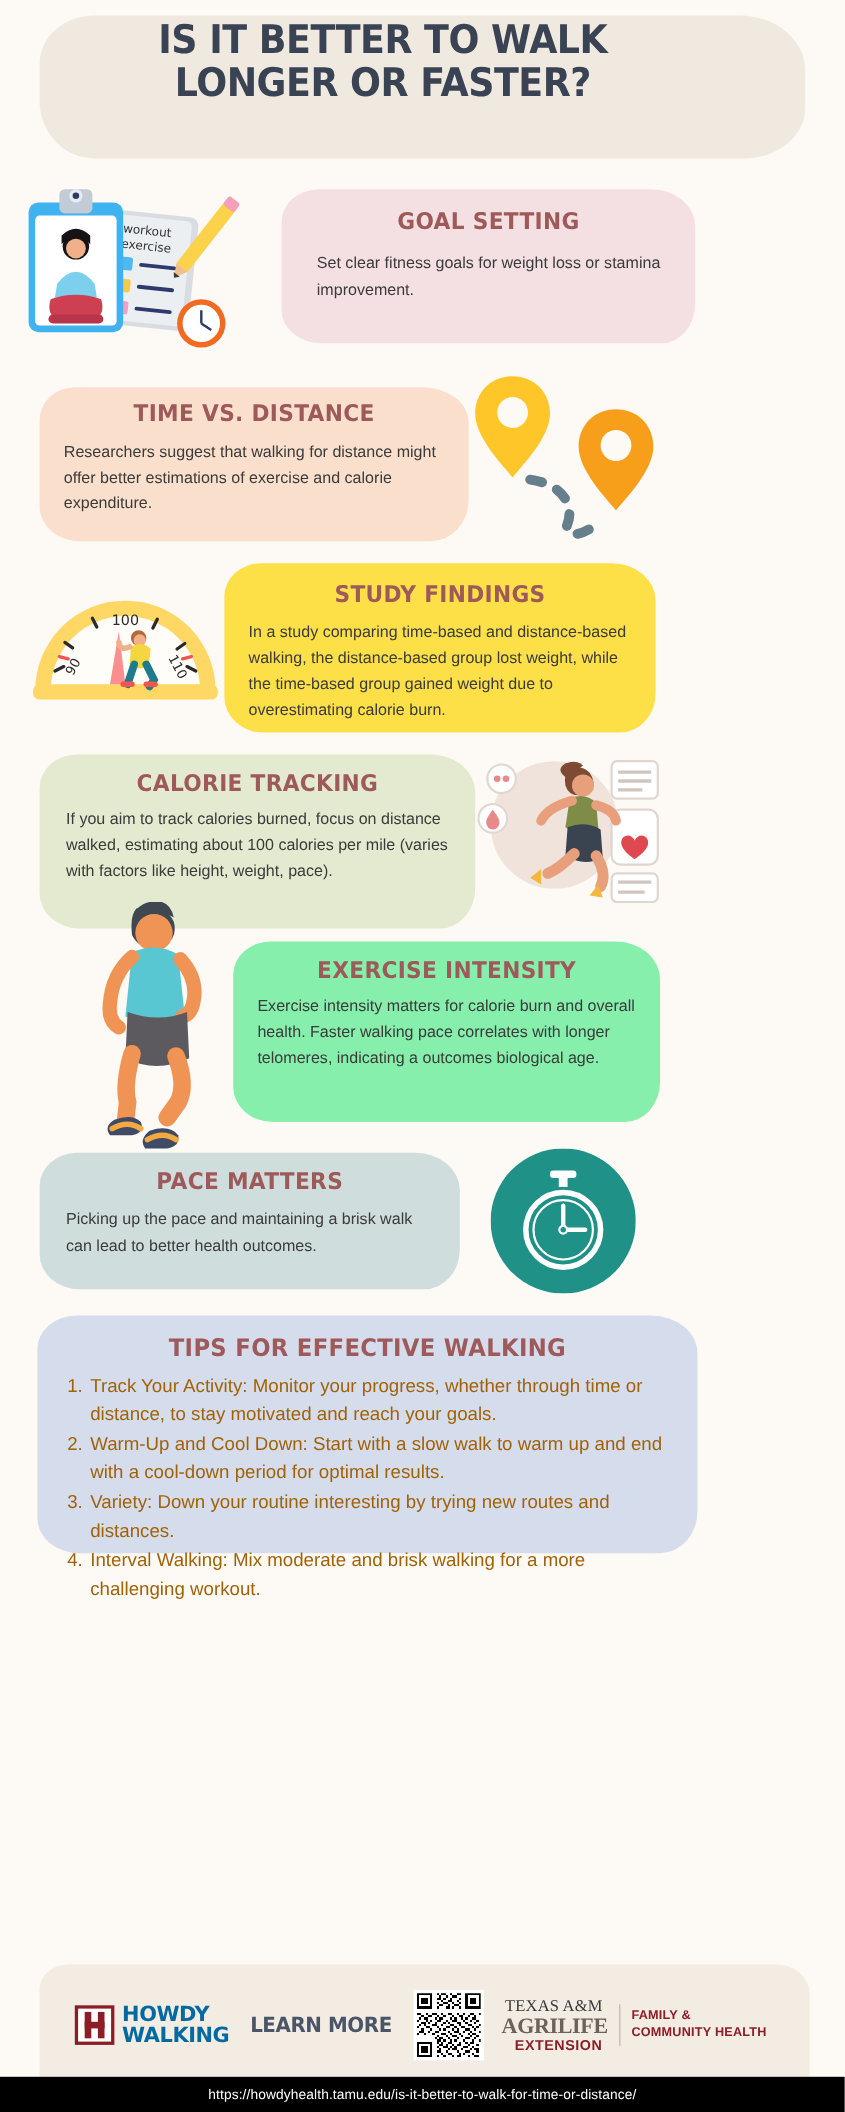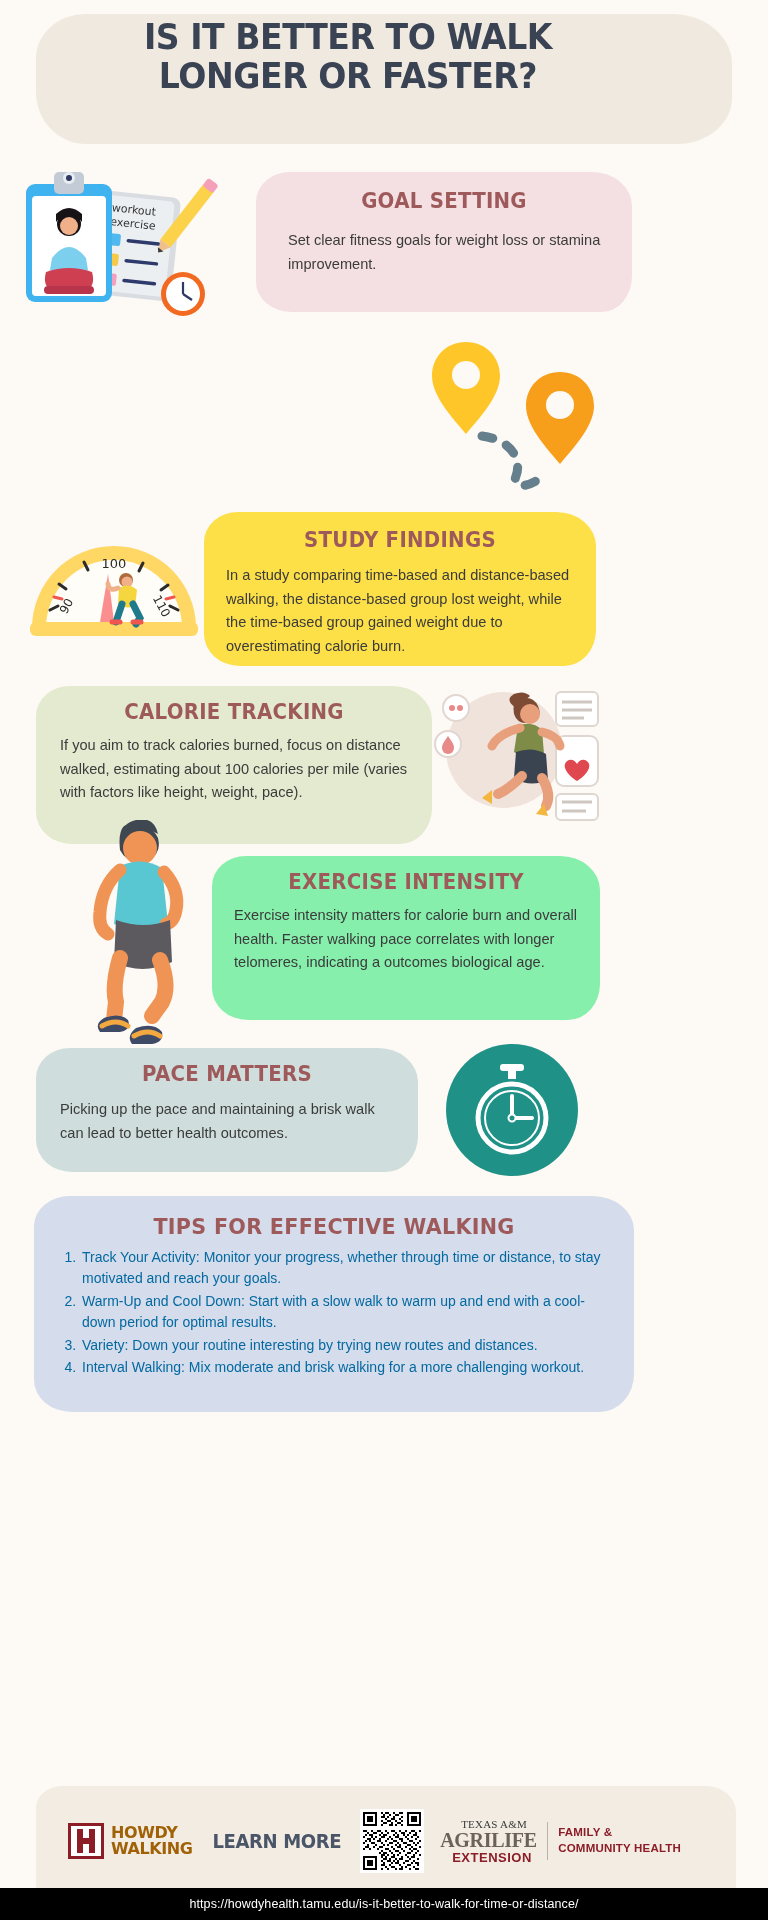--- a/index.html
+++ b/index.html
@@ -114,22 +114,22 @@
   
   #card-tips {
     left: 34px; top: 1196px; width: 600px; height: 216px;
     background: #d5dceb;
     border-radius: 36px 42px 34px 38px / 30px 34px 38px 32px;
   }
   #card-tips .head { margin-top: 18px; text-align: center; font-size: 22px; }
   #tips-list {
     margin: 8px 28px 0 46px;
     list-style: decimal;
-    color: #0369a1;
-    font-size: 14px;
+    color: #a16207;
+    font-size: 17px;
     line-height: 1.53;
   }
   #tips-list li { padding-left: 2px; margin-bottom: 1px; }
 
   
   .illu { position: absolute; }
 
   
   #illu-clipboard { left: 16px; top: 162px; width: 210px; height: 160px; }
 
@@ -177,39 +177,39 @@
   .hh-mark:after {
     content:""; position:absolute; right:6px; top:3px;
     width:6px; height:24px; background:#8c1d27;
   }
   .hh-mark span {
     position:absolute; left:6px; top:12px; width:18px; height:6px;
     background:#8c1d27;
   }
   .hh-words {
     font-family:"DejaVu Sans", sans-serif;
-    font-weight:bold; font-size:16px; line-height:1.0;
-    color:#a16207; letter-spacing:-0.4px;
+    font-weight:bold; font-size:19px; line-height:1.0;
+    color:#0369a1; letter-spacing:-0.4px;
   }
   #learn-more {
     font-family:"DejaVu Sans", sans-serif;
     font-weight:bold; font-size:19px;
     color:#4a5668; letter-spacing:-0.4px;
     transform: scaleX(0.95);
   }
   #qr-code {
     width: 64px; height: 64px; background:#fff; padding:3px;
   }
   #qr-code svg { display:block; }
   .tamu-block { display:flex; align-items:center; gap:10px; }
   .tamu-left { line-height:1.0; }
   .tamu-l1 {
     font-family:"Liberation Serif", serif;
-    font-size:11px; color:#3a3a3a; letter-spacing:0.2px;
-    margin-left:21px;
+    font-size:15px; color:#3a3a3a; letter-spacing:0.2px;
+    margin-left:3px;
   }
   .tamu-l2 {
     font-family:"Liberation Serif", serif;
     font-size:20px; color:#6c6259; font-weight:bold; letter-spacing:-0.3px;
   }
   .tamu-l3 {
     font-family:"Liberation Sans", sans-serif;
     font-size:13px; color:#8c1d27; font-weight:bold;
     letter-spacing:0.5px; margin-left:12px; margin-top:1px;
   }
@@ -286,20 +286,24 @@
   <svg class="illu" id="illu-pins" viewBox="0 0 190 160">
     <path d="M42 6 C22 6 8 21 8 40 C8 62 34 88 42 98 C50 88 76 62 76 40 C76 21 62 6 42 6z" fill="#ffc629"></path>
     <circle cx="42" cy="39" r="14" fill="#fdf9f4"></circle>
     <path d="M136 36 C116 36 102 51 102 70 C102 92 128 118 136 128 C144 118 170 92 170 70 C170 51 156 36 136 36z" fill="#f79f1a"></path>
     <circle cx="136" cy="69" r="14" fill="#fdf9f4"></circle>
     <g stroke="#667f8d" stroke-width="9" stroke-linecap="round" fill="none" stroke-dasharray="11 15">
       <path d="M58 100 C88 104 98 124 92 140 C86 156 112 150 122 136"></path>
     </g>
   </svg>
 
+  <div class="card" id="card-time">
+    <div class="head">TIME VS. DISTANCE</div>
+    <div class="body">Researchers suggest that walking for distance might offer better estimations of exercise and calorie expenditure.</div>
+  </div>
 
   <svg class="illu" id="illu-speed" viewBox="0 0 176 110">
     <path d="M6 98 A82 82 0 0 1 170 98 z" fill="#ffd764"></path>
     <path d="M20 98 A68 68 0 0 1 156 98 z" fill="#fffdf7"></path>
     <rect x="4" y="92" width="168" height="14" rx="6" fill="#ffd764"></rect>
     <g stroke="#2b2b2b" stroke-width="3" stroke-linecap="round">
       <line x1="24" y1="80" x2="32" y2="76"></line>
       <line x1="33" y1="54" x2="40" y2="59"></line>
       <line x1="58" y1="32" x2="62" y2="40"></line>
       <line x1="117" y1="33" x2="113" y2="41"></line>

